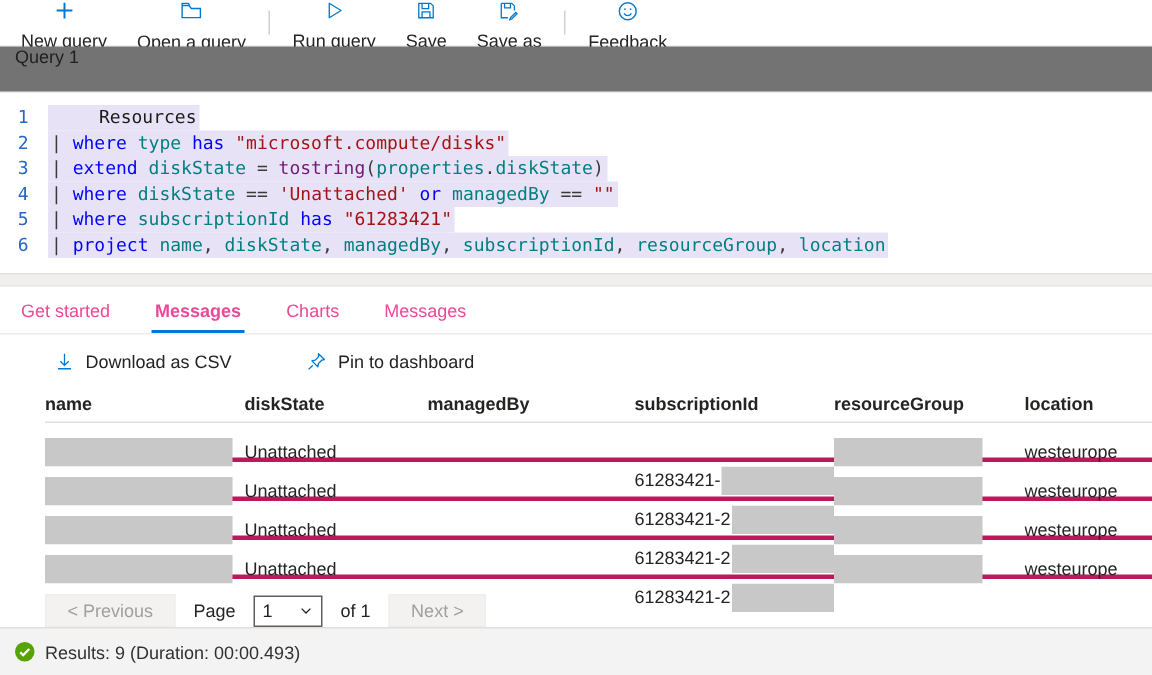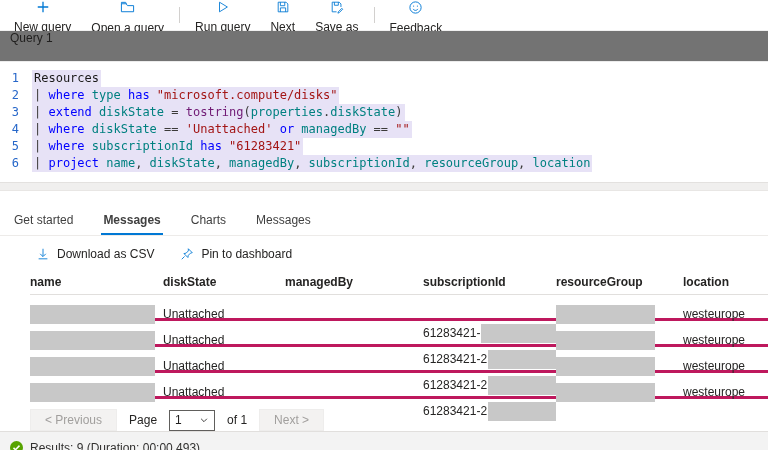--- a/index.html
+++ b/index.html
@@ -19,31 +19,31 @@
 
   
   .querybar { height: 31px; display: flex; align-items: flex-start; padding: 0 10px; background: #737373; border-bottom: 1px solid #ececec; flex: 0 0 auto; color: #201f1e; }
 
   
   .editor { padding: 8px 0 10px; font-family: "DejaVu Sans Mono", monospace; font-size: 12px; flex: 0 0 auto; background: #fff; }
   .code-line { display: flex; line-height: 17px; }
   .ln { flex: 0 0 32px; text-align: right; padding-right: 13px; color: #2767c9; user-select: none; }
   .code-text { background: #e7e2f6; padding: 0 2px; white-space: pre; }
   .seg-kw { color: #0000ff; } .seg-col { color: #008080; } .seg-str { color: #a31515; }
-  .seg-fn { color: #701a75; } .seg-punct { color: #3b3a39; } .seg-id { color: #1b1a19; }
+  .seg-fn { color: #701a75; } .seg-punct { color: #3b3a39; } .seg-id { color: #1b1a19; margin-left: 32px; }
 
   .divider { height: 9px; background: #f0efee; border-top: 1px solid #e3e1df; border-bottom: 1px solid #e8e6e4; flex: 0 0 auto; }
 
   
   .tabs { display: flex; gap: 26px; padding: 0 12px; border-bottom: 1px solid #edebe9; flex: 0 0 auto; }
-  .tab { padding: 22px 2px 6px; cursor: pointer; border-bottom: 2px solid transparent; color: #404040; }
+  .tab { padding: 9px 2px 6px; cursor: pointer; border-bottom: 2px solid transparent; color: #ec4899; }
   .tab.active { font-weight: 700; border-bottom-color: #0078d4; }
 
   
-  .results-toolbar { display: flex; align-items: center; gap: 14px; padding: 10px 0 8px 30px; flex: 0 0 auto; }
+  .results-toolbar { display: flex; align-items: center; gap: 38px; padding: 10px 0 8px 30px; flex: 0 0 auto; }
   .rt-item { display: flex; align-items: center; gap: 7px; background: none; border: none; font: inherit; color: #252423; cursor: pointer; }
   .rt-item .ic { color: #0078d4; display: flex; align-items: center; }
 
   
   .table { margin-left: 30px; flex: 0 0 auto; }
   .tr { display: grid; grid-template-columns: 133px 122px 138px 133px 127px 1fr; align-items: center; height: 26px; border-bottom: 3px solid #be185d; }
   .tr.head { height: 25px; border-bottom: 1px solid #e1dfdd; font-weight: 700; }
   .tr > div { overflow: hidden; }
   .redact { background: #c8c8c8; height: 19px; }
   .sub-cell { display: flex; align-items: center; margin-top: 38px; }
@@ -90,21 +90,21 @@
         </span>
         <span>Run query</span>
       </button>
       <button class="tb-item">
         <span class="ic">
           <svg viewBox="0 0 16 16" width="14" height="14" fill="none" stroke="currentColor">
             <path d="M2.5 2.5h9l2 2v9h-11z"></path>
             <path d="M5 2.5v4h5v-4M5 13.5v-4.5h6v4.5"></path>
           </svg>
         </span>
-        <span>Next</span>
+        <span>Save</span>
       </button>
       <button class="tb-item">
         <span class="ic">
           <svg viewBox="0 0 16 16" width="14" height="14" fill="none" stroke="currentColor">
             <path d="M2.5 2.5h8l2 2v3.5"></path>
             <path d="M2.5 2.5v11h5"></path>
             <path d="M5 2.5v3.5h4.5v-3.5"></path>
             <path d="M9.5 13.5l4-4 1 1-4 4-1.5.5z"></path>
           </svg>
         </span>

